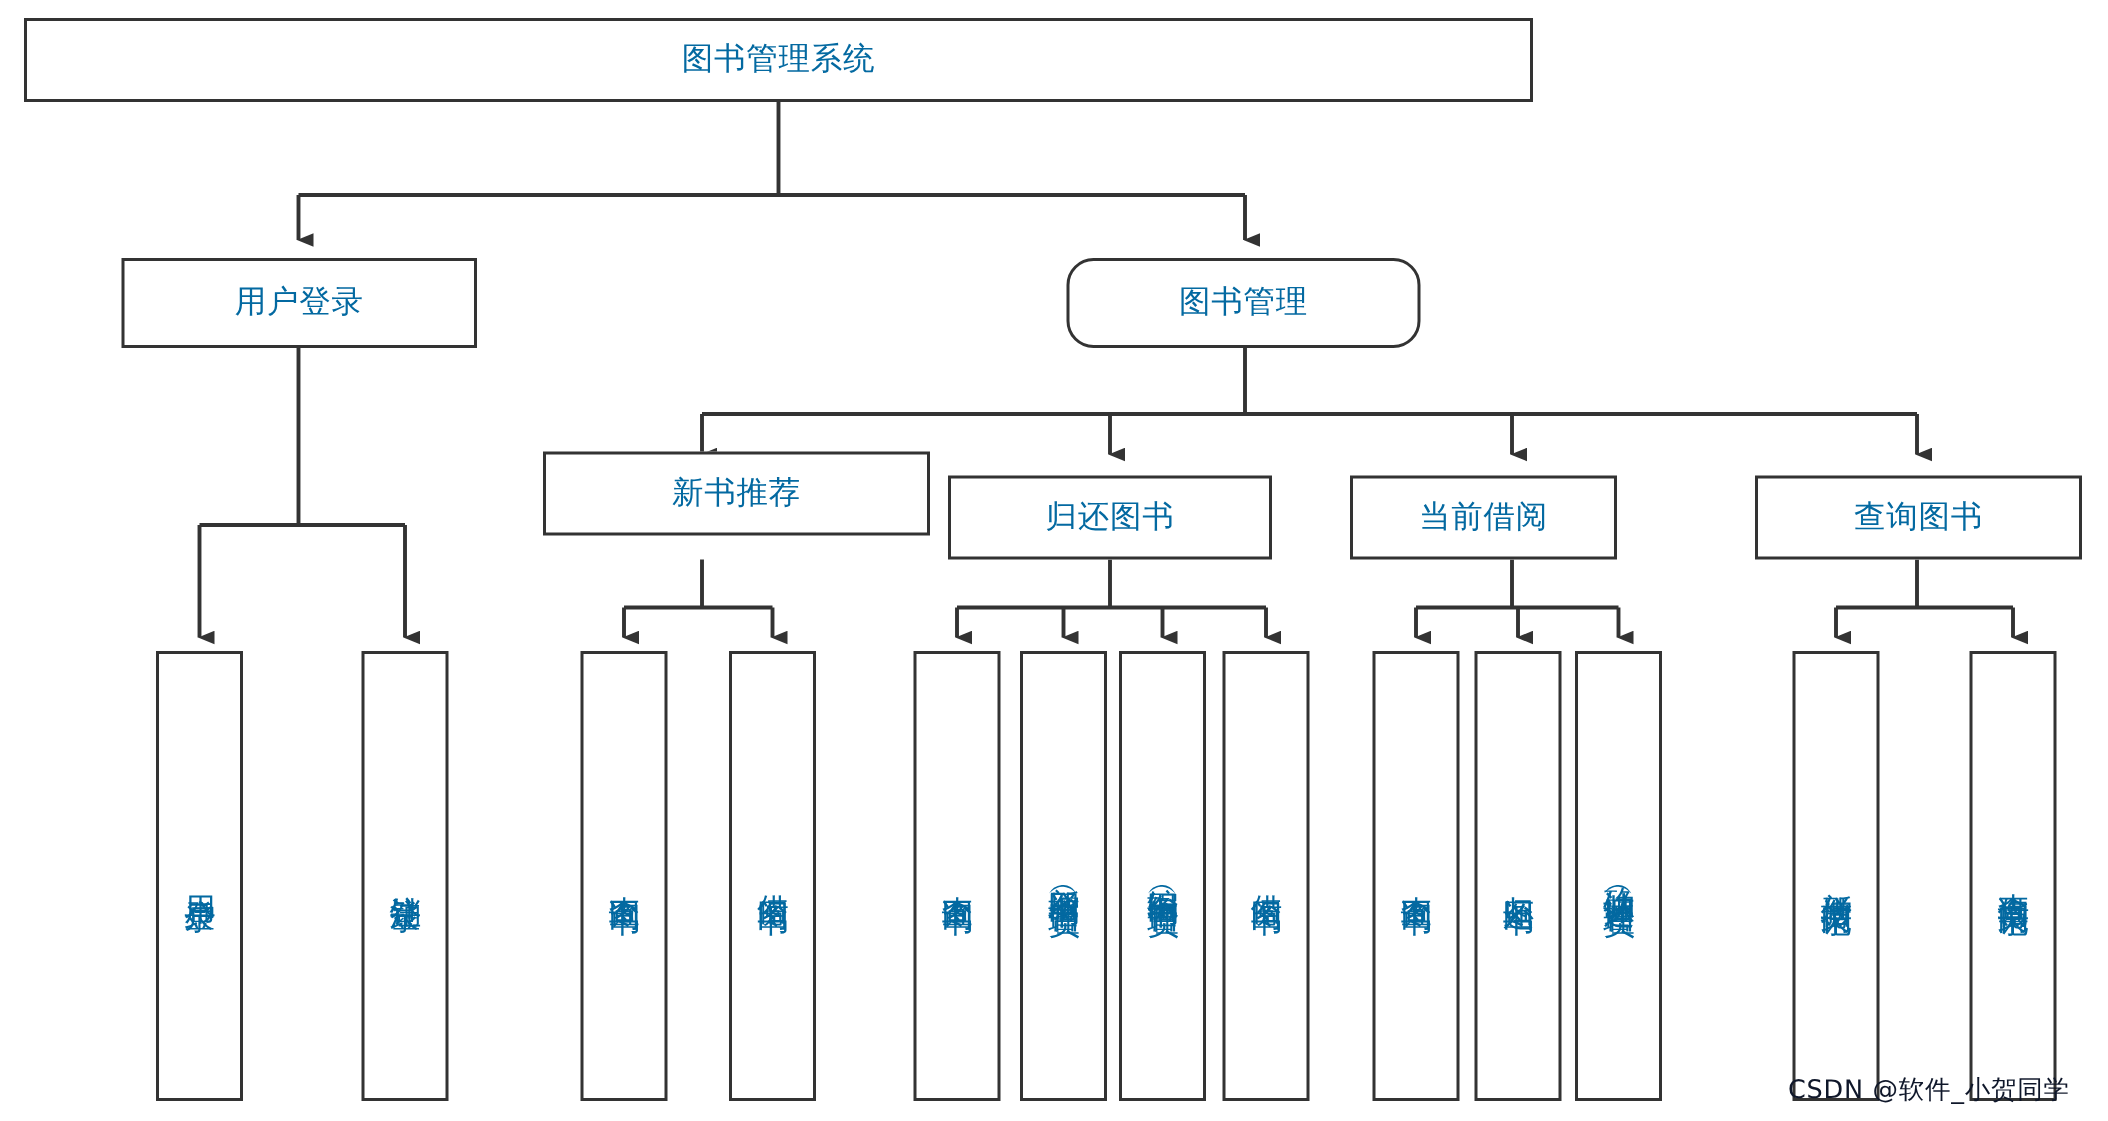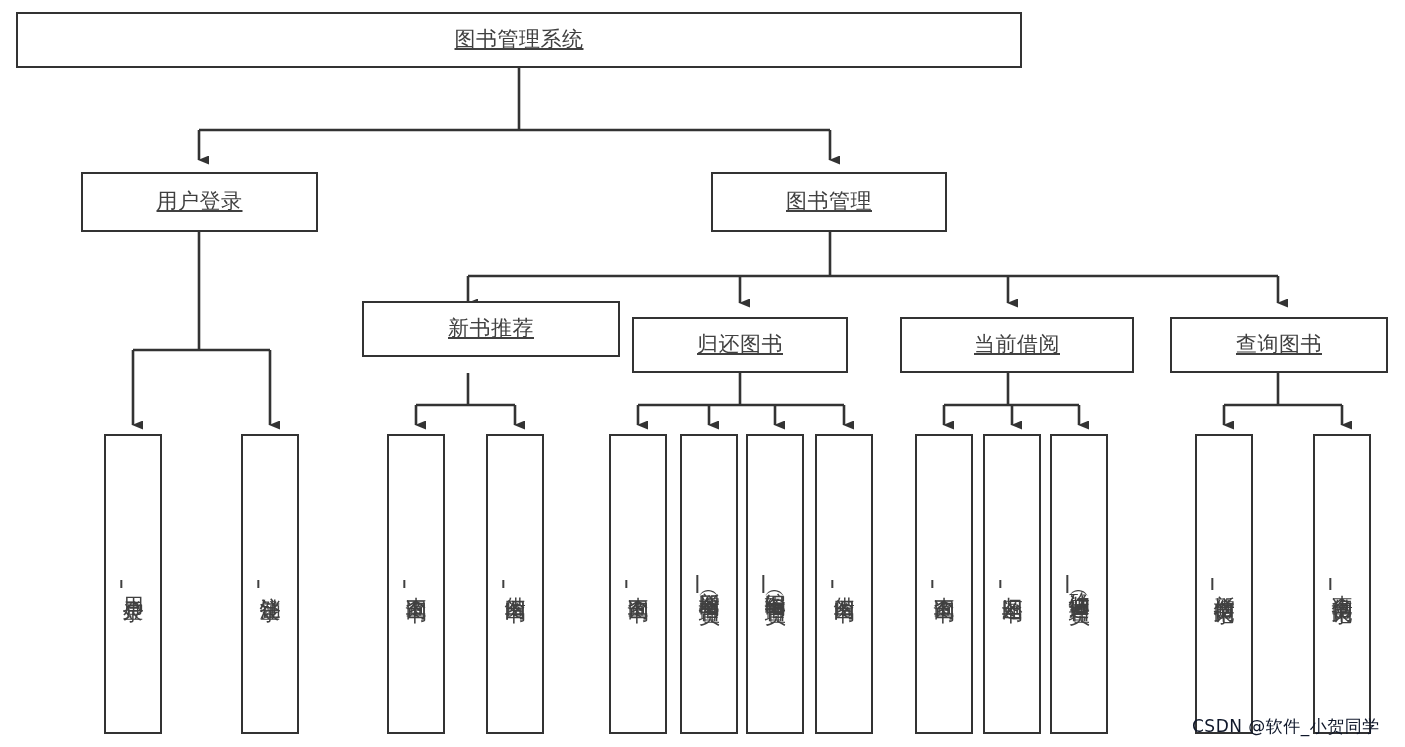--- a/index.html
+++ b/index.html
@@ -27,22 +27,21 @@
     pointer-events: none;
   }
   .node {
     position: absolute;
     box-sizing: border-box;
     background: #ffffff;
     border: 2px solid #333333;
     display: flex;
     align-items: center;
     justify-content: center;
-    color: #404040;
-    text-decoration: underline;
+    color: #0369a1;
   }
   .node .label {
     text-align: center;
     line-height: 1.12;
     letter-spacing: 0.5px;
   }
   
   .node.horiz .label {
     font-size: 21px;
     white-space: nowrap;
@@ -125,33 +124,33 @@
   </svg>
 
   <div class="node horiz" style="left:16px; top:12px; width:1006px; height:56px;">
     <span class="label">图书管理系统</span>
   </div>
 
   <div class="node horiz" style="left:81px; top:172px; width:237px; height:60px;">
     <span class="label">用户登录</span>
   </div>
 
-  <div class="node horiz" style="left:711px; top:172px; width:236px; height:60px;">
+  <div class="node horiz" style="left:711px; top:172px; width:236px; height:60px;border-radius:18px;">
     <span class="label">图书管理</span>
   </div>
 
   <div class="node horiz" style="left:362px; top:301px; width:258px; height:56px;">
     <span class="label">新书推荐</span>
   </div>
 
   <div class="node horiz" style="left:632px; top:317px; width:216px; height:56px;">
     <span class="label">归还图书</span>
   </div>
 
-  <div class="node horiz" style="left:900px; top:317px; width:234px; height:56px;">
+  <div class="node horiz" style="left:900px; top:317px; width:178px; height:56px;">
     <span class="label">当前借阅</span>
   </div>
 
   <div class="node horiz" style="left:1170px; top:317px; width:218px; height:56px;">
     <span class="label">查询图书</span>
   </div>
 
   <div class="node vert" style="left:104px; top:434px; width:58px; height:300px;">
     <span class="label">用户登录</span>
   </div>

